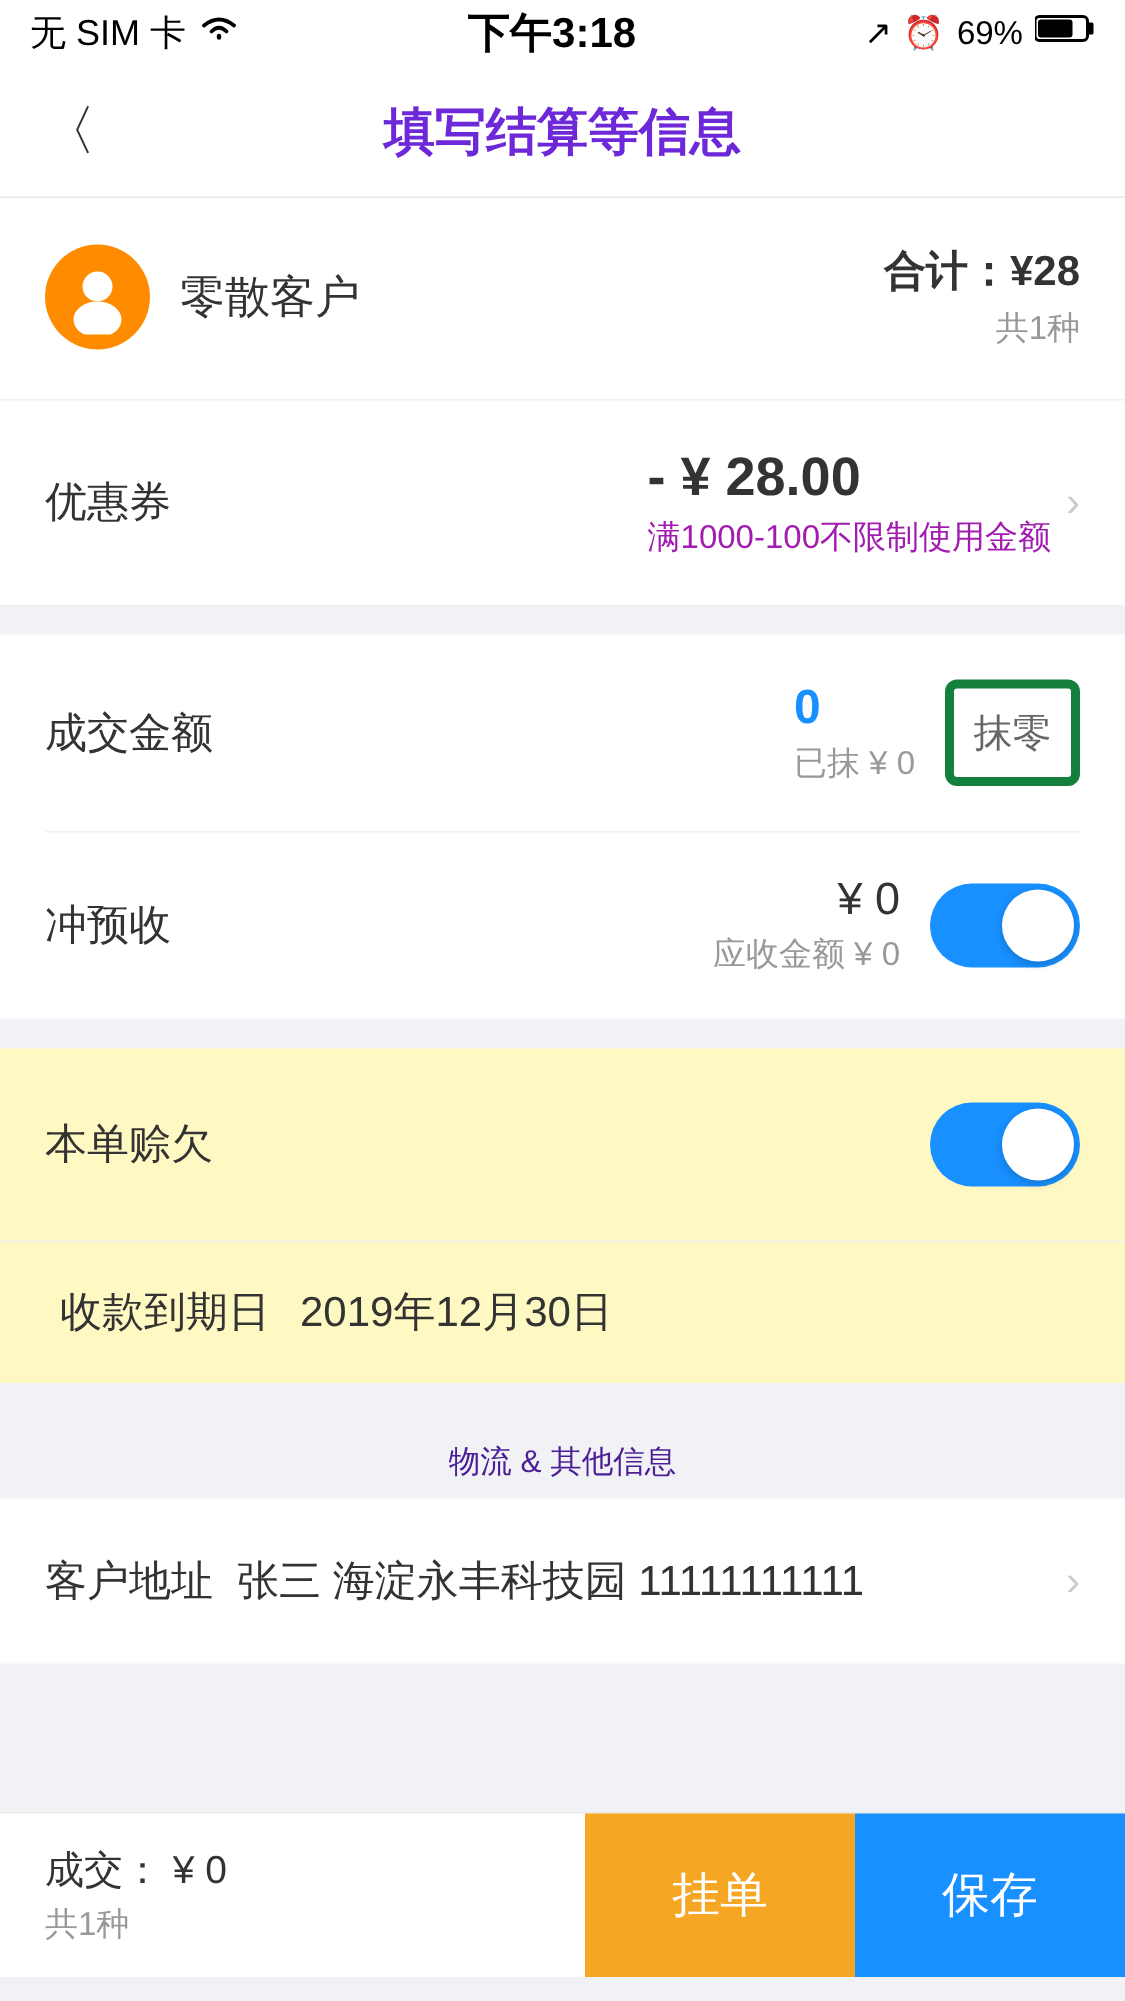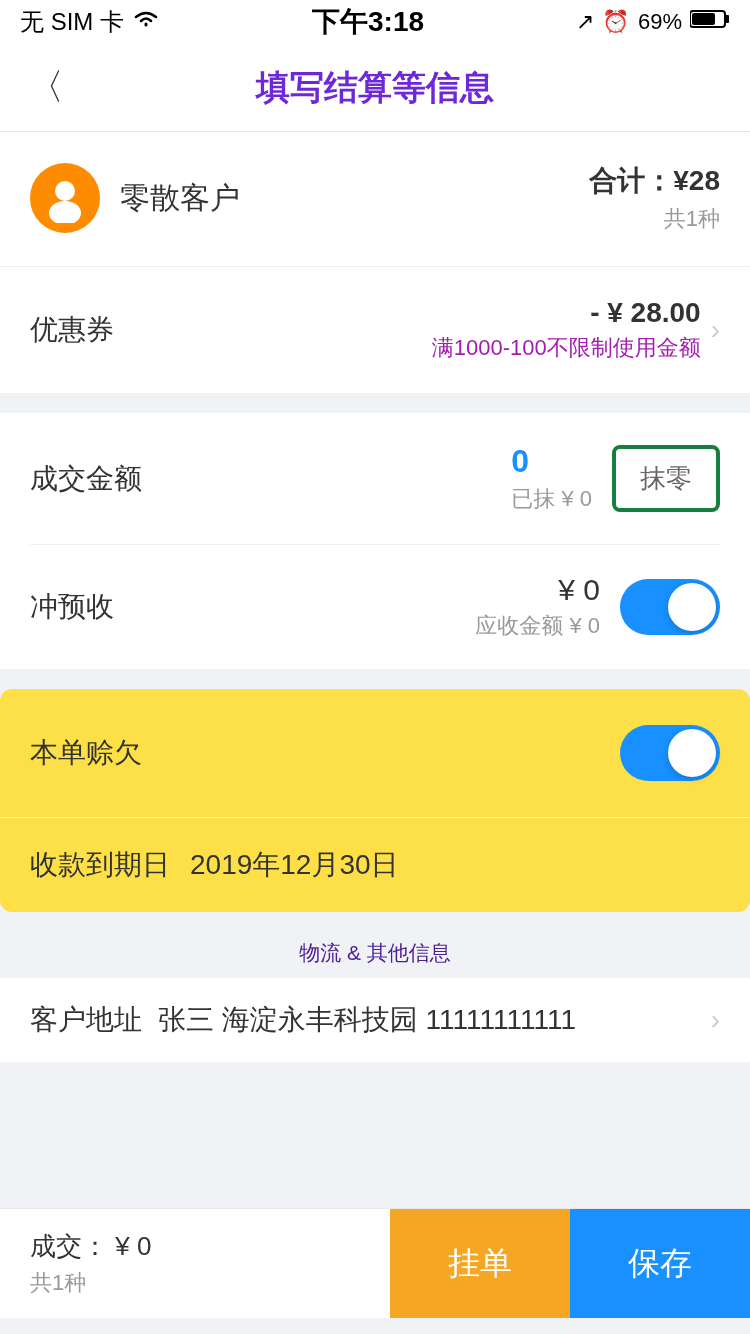--- a/index.html
+++ b/index.html
@@ -102,21 +102,21 @@
       background: #fff;
       display: flex;
       align-items: center;
       justify-content: space-between;
       padding: 30px 30px;
       border-top: 1px solid #f0f0f0;
       cursor: pointer;
     }
     .coupon-label { font-size: 28px; color: #333; }
     .coupon-right { display: flex; align-items: center; gap: 10px; }
-    .coupon-amount { font-size: 28px; font-weight: 600; color: #333; text-align: right; }
+    .coupon-amount { font-size: 36px; font-weight: 600; color: #333; text-align: left; }
     .coupon-desc { font-size: 22px; color: #a21caf; margin-top: 4px; }
     .chevron { font-size: 28px; color: #ccc; }
 
     
     .amount-section {
       background: #fff;
       margin-bottom: 20px;
     }
     .amount-row {
       display: flex;
@@ -126,23 +126,23 @@
     }
     .amount-label { font-size: 28px; color: #333; }
     .amount-right { display: flex; align-items: center; gap: 20px; }
     .amount-value {
       font-size: 32px;
       color: #1890ff;
       font-weight: 600;
     }
     .amount-sub { font-size: 22px; color: #999; margin-top: 4px; text-align: right; }
     .round-btn {
-      border: 4px solid #15803d;
+      border: 6px solid #15803d;
       border-radius: 8px;
-      padding: 12px 24px;
+      padding: 12px 13px;
       font-size: 26px;
       color: #666;
       background: #fff;
       cursor: pointer;
     }
 
     
     .row-divider {
       height: 1px;
       background: #f0f0f0;
@@ -180,37 +180,36 @@
       border-radius: 50%;
       background: #fff;
       top: 4px;
       right: 4px;
       box-shadow: 0 2px 6px rgba(0,0,0,0.2);
       transition: right 0.2s;
     }
 
     
     .credit-section {
-      background: #fde047;
-      margin-bottom: 16px;
-      border-radius: 12px;
+      background: #fef9c3;
+      margin-bottom: 27px;
     }
     .credit-row {
       display: flex;
       align-items: center;
       justify-content: space-between;
       padding: 36px 30px;
     }
     .credit-label { font-size: 28px; color: #333; }
 
     
     .duedate-row {
       display: flex;
       align-items: center;
-      padding: 28px 30px;
+      padding: 28px 40px;
       border-top: 1px solid #f0f0f0;
     }
     .duedate-label { font-size: 28px; color: #333; margin-right: 20px; }
     .duedate-value { font-size: 28px; color: #333; }
 
     
     .logistics-divider {
       background: #f0f2f5;
       height: 50px;
       display: flex;
@@ -221,21 +220,21 @@
 
     
     .address-section {
       background: #fff;
       margin-bottom: 20px;
     }
     .address-row {
       display: flex;
       align-items: center;
       justify-content: space-between;
-      padding: 23px 30px;
+      padding: 36px 30px;
       cursor: pointer;
     }
     .address-label { font-size: 28px; color: #333; min-width: 100px; flex-shrink: 0; }
     .address-value { font-size: 28px; color: #333; flex: 1; margin: 0 16px; }
     .address-chevron { font-size: 28px; color: #ccc; }
 
     
     .bottom-bar {
       position: fixed;
       bottom: 16px;

